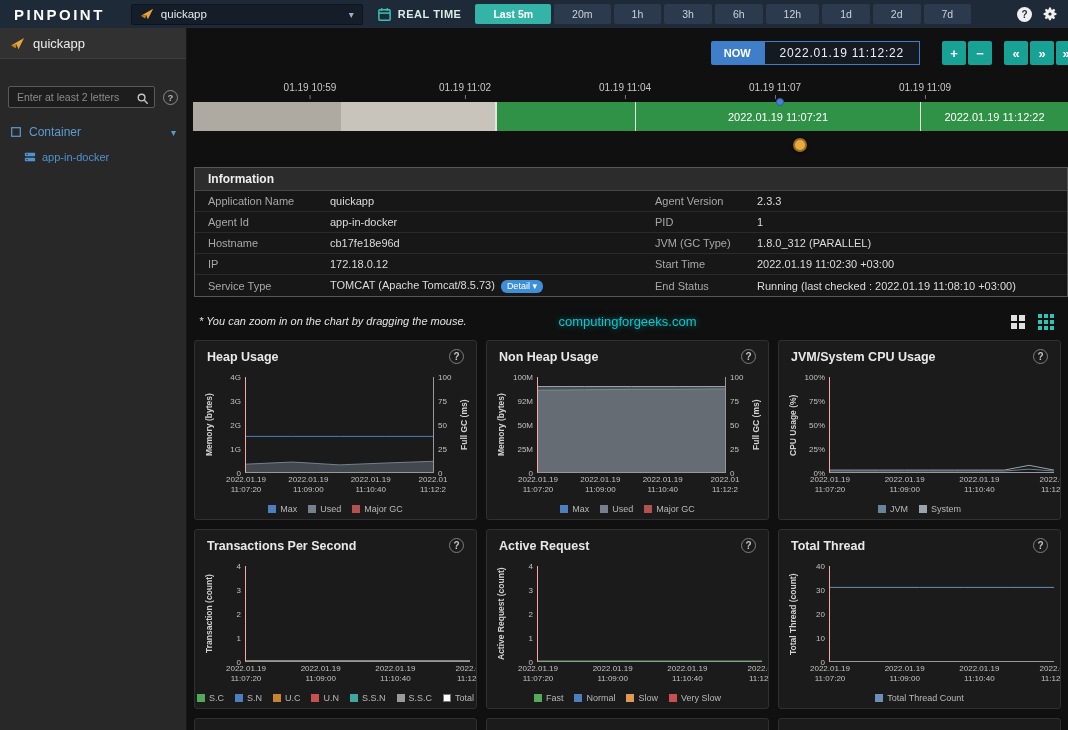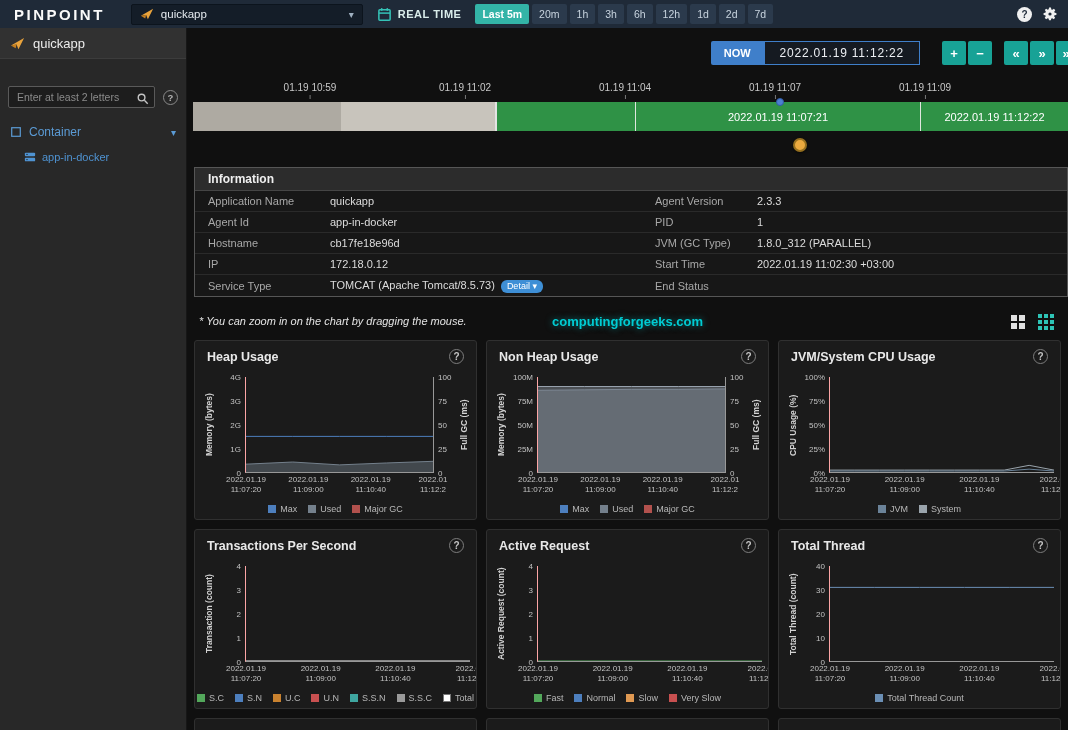--- a/index.html
+++ b/index.html
@@ -15,21 +15,21 @@
   .topbar { position:absolute; top:0; left:0; right:0; height:28px;
     background:#1f2a38; display:flex; align-items:center; z-index:30; }
   .logo { margin-left:14px; color:#fafafa; font-size:15px; font-weight:bold; letter-spacing:2.5px; }
   .app-select { margin-left:26px; width:232px; height:21px; background:#141d28;
     border:1px solid #0c141d; border-radius:2px; display:flex; align-items:center;
     padding:0 8px; gap:7px; color:#e4e9ee; font-size:11.5px; }
   .app-select .chev { margin-left:auto; color:#9fb0c0; font-size:10px; }
   .cal-icon { margin-left:14px; display:flex; }
   .realtime { margin-left:6px; color:#d9ecea; font-size:11px; font-weight:bold; letter-spacing:.5px; }
   .range-group { margin-left:14px; display:flex; gap:3px; }
-  .range-btn { height:20px; padding:0 7px; background:#2b3a4c; border:none; border-radius:2px;
+  .range-btn { height:20px; padding:0 18px; background:#2b3a4c; border:none; border-radius:2px;
     color:#c8d4df; font-size:10.5px; font-family:inherit; }
   .range-btn.active { background:#33b4a7; color:#fff; font-weight:bold; }
   .topbar-right { margin-left:auto; margin-right:10px; display:flex; align-items:center; gap:10px; }
   .help-circle-filled { width:15px; height:15px; border-radius:50%; background:#f0f0f0;
     color:#1f2a38; font-size:10px; font-weight:bold; display:flex; align-items:center; justify-content:center; }
 
   
   .sidebar { position:absolute; top:28px; left:0; width:187px; bottom:0;
     background:#282828; border-right:1px solid #171717; z-index:20; }
   .sb-head { height:31px; background:#313131; border-bottom:1px solid #3c3c3c;
@@ -91,21 +91,21 @@
   .info-row:last-child { border-bottom:none; }
   .info-label { color:#a8a8a8; padding-left:13px; }
   .info-value { color:#dcdcdc; }
   .detail-btn { display:inline-block; background:#3e8fd6; color:#fff; font-size:9px;
     padding:1px 6px 2px; border-radius:6px; margin-left:6px; }
 
   
   .hint-row { position:absolute; top:284px; left:10px; right:10px; height:22px; }
   .hint-text { position:absolute; left:2px; top:3px; color:#e3e3e3; font-size:11px; font-style:italic; }
   .watermark { position:absolute; left:50%; top:2px; transform:translateX(-50%);
-    color:#00ccd3; font-size:13px; font-weight:bold; text-shadow:0 0 7px rgba(0,205,210,.55); }
+    color:#00ccd3; font-size:13px; font-weight:normal; text-shadow:0 0 7px rgba(0,205,210,.55); }
   .layout-icons { position:absolute; right:4px; top:2px; display:flex; gap:12px; align-items:center; }
 
   
   .chart-grid { position:absolute; top:312px; left:7px; right:7px;
     display:grid; grid-template-columns:repeat(3,1fr); gap:9px; grid-auto-rows:180px; }
   .card { position:relative; background:#1b1b1b; border:1px solid #303030; border-radius:3px; overflow:hidden; }
   .card-head { display:flex; justify-content:space-between; align-items:center; padding:8px 12px 0 12px; }
   .card-title { color:#e8e8e8; font-size:12.5px; font-weight:bold; }
   .help-dot { width:15px; height:15px; border-radius:50%; border:1px solid #7d7d7d; color:#c4c4c4;
     font-size:10px; font-weight:bold; display:flex; align-items:center; justify-content:center; flex:none; }
@@ -267,20 +267,21 @@
         <div class="info-row" data-interactable="false">
           <div class="info-label" data-interactable="false">IP</div>
           <div class="info-value" data-interactable="false">172.18.0.12</div>
           <div class="info-label" data-interactable="false">Start Time</div>
           <div class="info-value" data-interactable="false">2022.01.19 11:02:30 +03:00</div>
         </div>
         <div class="info-row" data-interactable="false">
           <div class="info-label" data-interactable="false">Service Type</div>
           <div class="info-value" data-interactable="false">TOMCAT (Apache Tomcat/8.5.73)<span class="detail-btn" data-interactable="true">Detail ▾</span></div>
           <div class="info-label" data-interactable="false">End Status</div>
+          <div class="info-value" data-interactable="false">Running (last checked : 2022.01.19 11:08:10 +03:00)</div>
         </div>
       </div>
   </div>
 
   <div class="hint-row">
     <div class="hint-text" data-interactable="false">* You can zoom in on the chart by dragging the mouse.</div>
     <div class="watermark" data-interactable="false">computingforgeeks.com</div>
     <div class="layout-icons">
       <svg width="16" height="16" viewBox="0 0 16 16" fill="#e0e0e0" data-interactable="true">
           <rect x="1" y="1" width="6" height="6"></rect>
@@ -368,21 +369,21 @@
   </div>
       <div class="card" data-interactable="false">
     <div class="card-head">
       <span class="card-title" data-interactable="false">Non Heap Usage</span>
       <span class="help-dot" data-interactable="true">?</span>
     </div>
     <div class="chart-zone">
       <div class="ylab ylab-left" data-interactable="false">Memory (bytes)</div>
       <div class="yticks yticks-left" data-interactable="false">
             <span style="top: 0%;">100M</span>
-            <span style="top: 25%;">75M</span>
+            <span style="top: 25%;">92M</span>
             <span style="top: 50%;">50M</span>
             <span style="top: 75%;">25M</span>
             <span style="top: 100%;">0</span>
           </div>
       <div class="plot dual" data-interactable="true">
         <svg preserveAspectRatio="none" viewBox="0 0 100 100" data-interactable="false">
               <polygon points="0.00,10.00 25.00,10.00 50.00,10.00 75.00,10.00 100.00,10.00 100,100 0,100" fill="#97a1ad" fill-opacity="0.4"></polygon>
               <polyline points="0.00,10.00 25.00,10.00 50.00,10.00 75.00,10.00 100.00,10.00" fill="none" stroke="#97a1ad" stroke-width="1" vector-effect="non-scaling-stroke"></polyline>
               <polygon points="0.00,14.00 25.00,13.50 50.00,13.00 75.00,13.00 100.00,12.50 100,100 0,100" fill="#7d8793" fill-opacity="0.5"></polygon>
               <polyline points="0.00,14.00 25.00,13.50 50.00,13.00 75.00,13.00 100.00,12.50" fill="none" stroke="#7d8793" stroke-width="1" vector-effect="non-scaling-stroke"></polyline>

